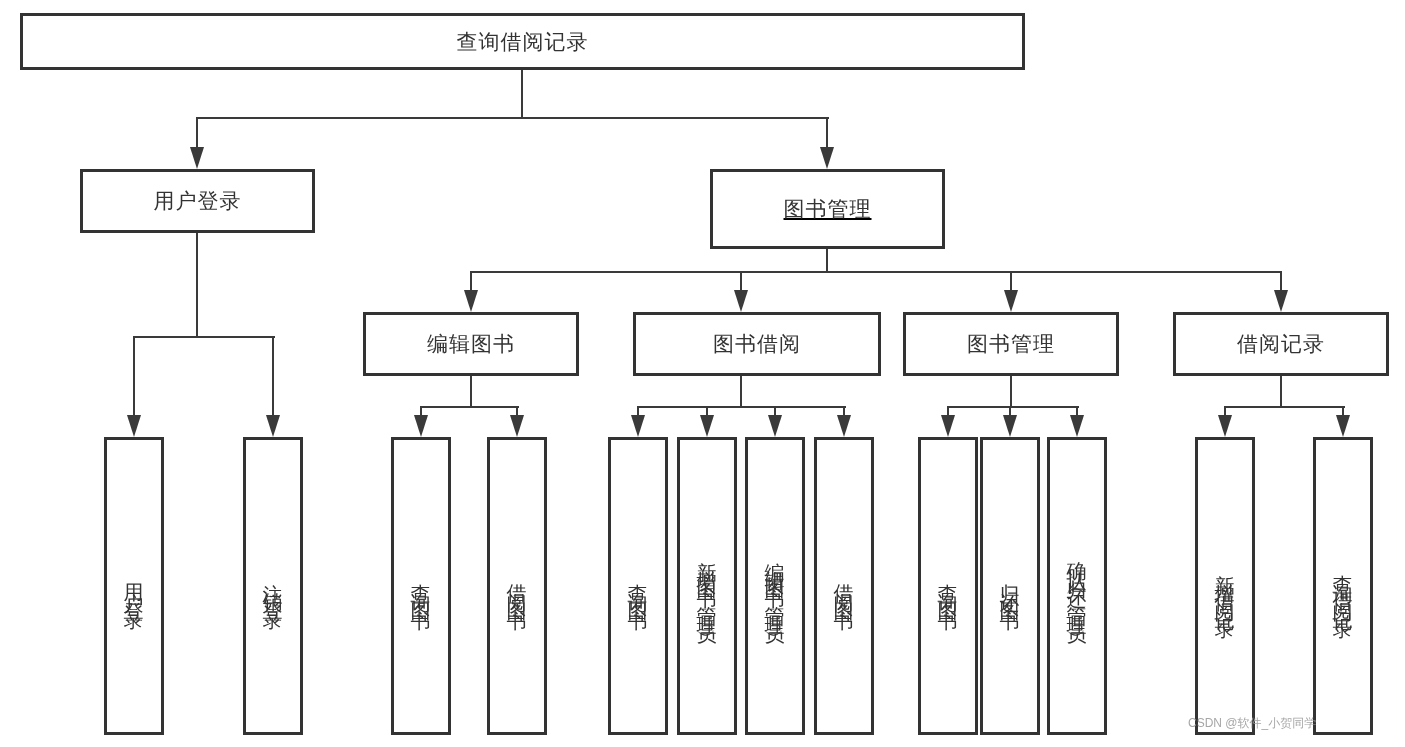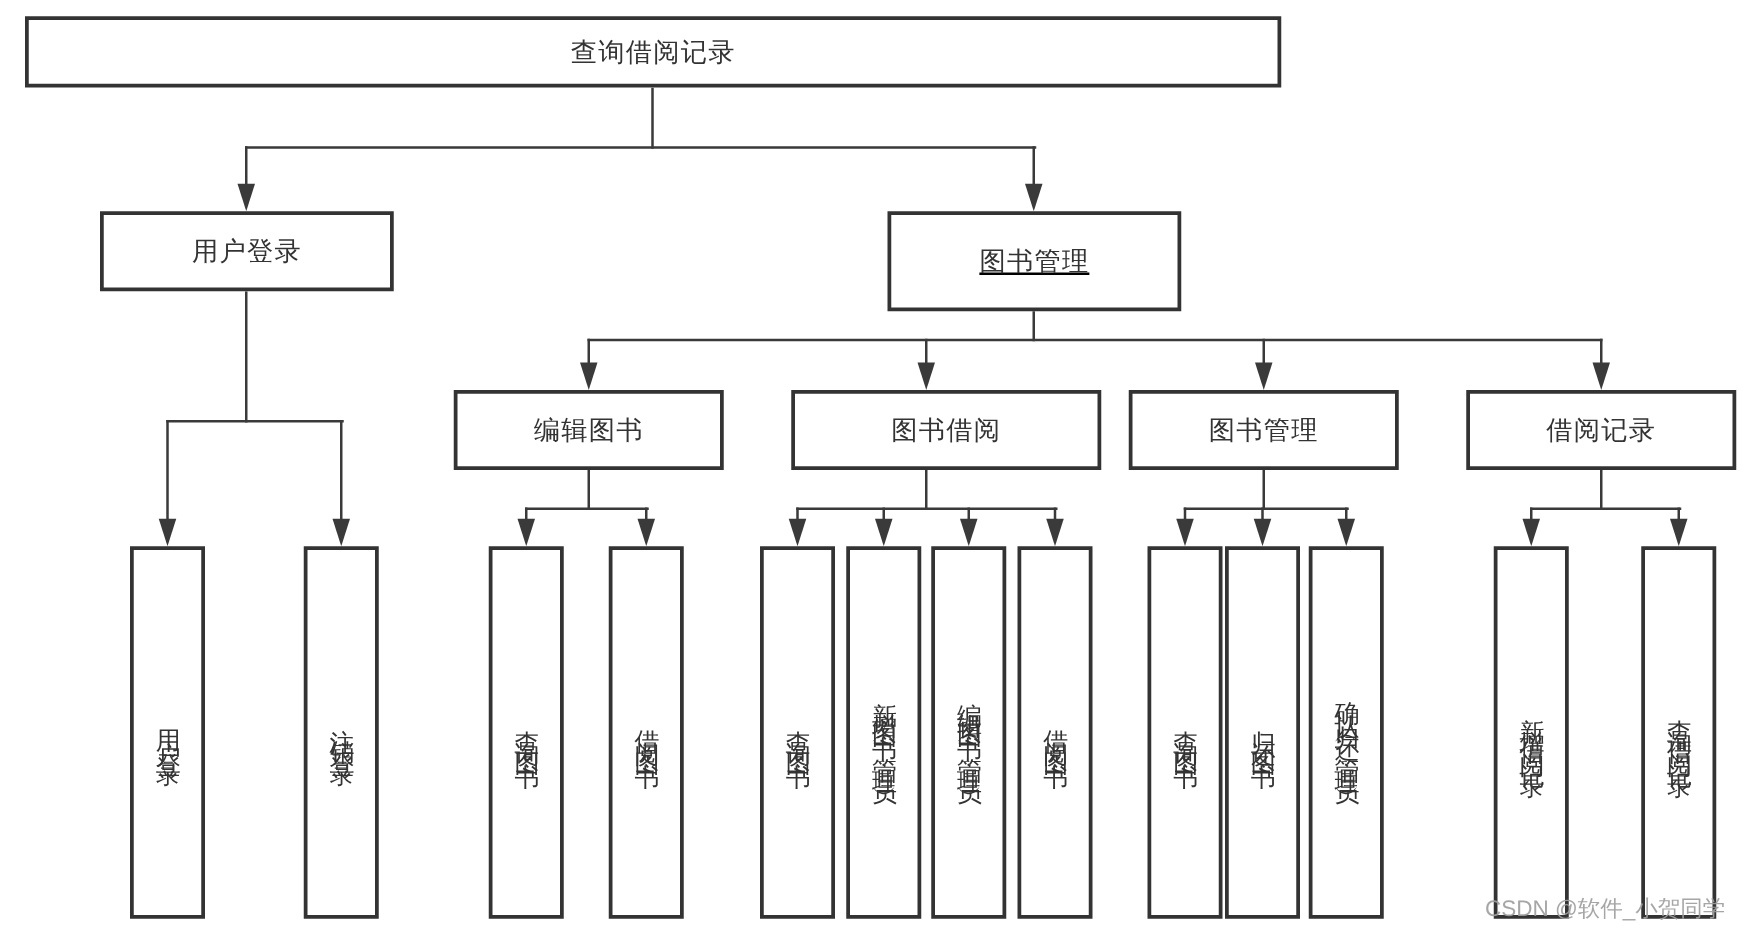--- a/index.html
+++ b/index.html
@@ -19,21 +19,21 @@
   }
   .v{position:absolute;width:2px;background:#3a3a3a;z-index:1;}
   .h{position:absolute;height:2px;background:#3a3a3a;z-index:1;}
   .arrow{
     position:absolute;width:0;height:0;z-index:1;
     border-left:7px solid transparent;border-right:7px solid transparent;
     border-top:22px solid #3a3a3a;
   }
   .watermark{
     position:absolute;left:1188px;top:715px;z-index:5;
-    font-size:18px;color:rgba(158,158,158,0.92);white-space:nowrap;
+    font-size:12px;color:rgba(158,158,158,0.92);white-space:nowrap;
   }
 </style>
 </head>
 <body>
 
 <div id="canvas">
 
   <div class="v" style="left:521px;top:70px;height:49px;"></div>
   <div class="h" style="left:196px;top:117px;width:633px;"></div>
   <div class="v" style="left:196px;top:117px;height:35px;"></div>

